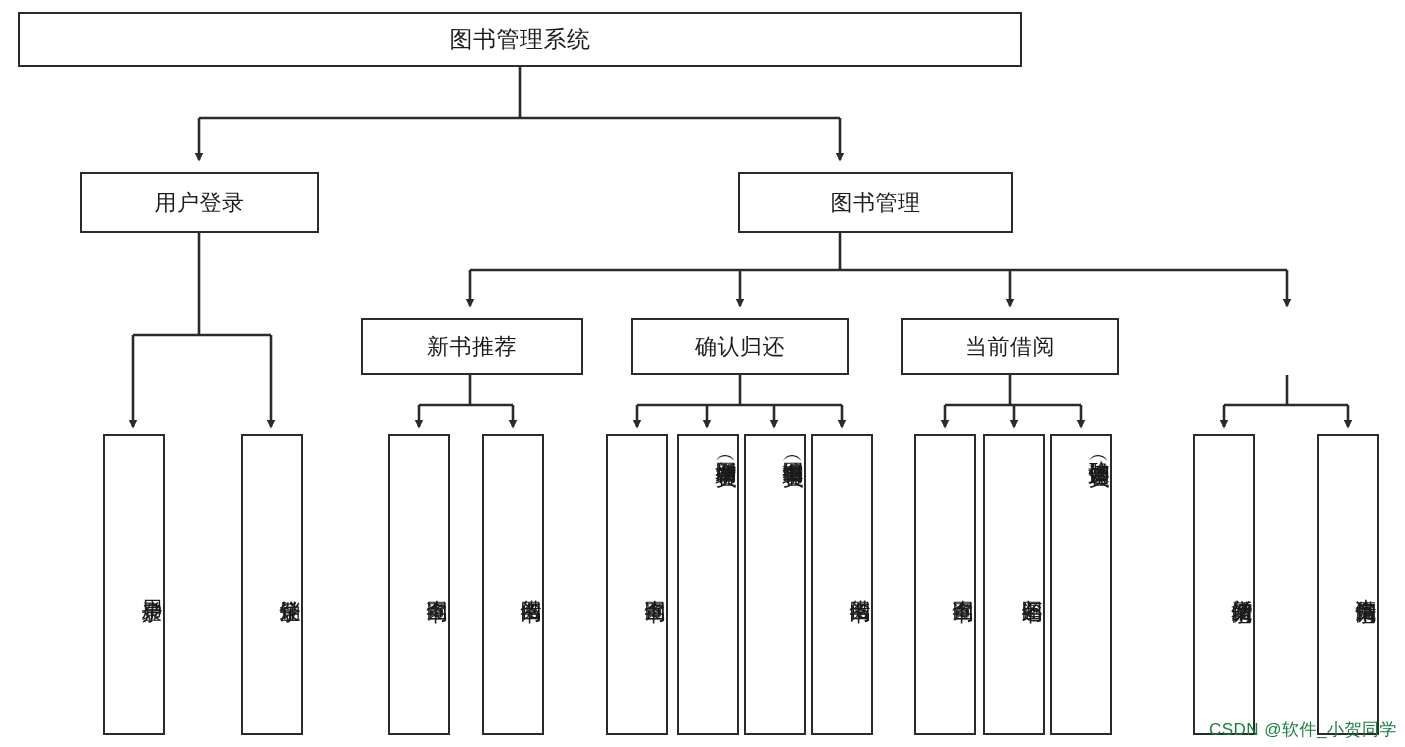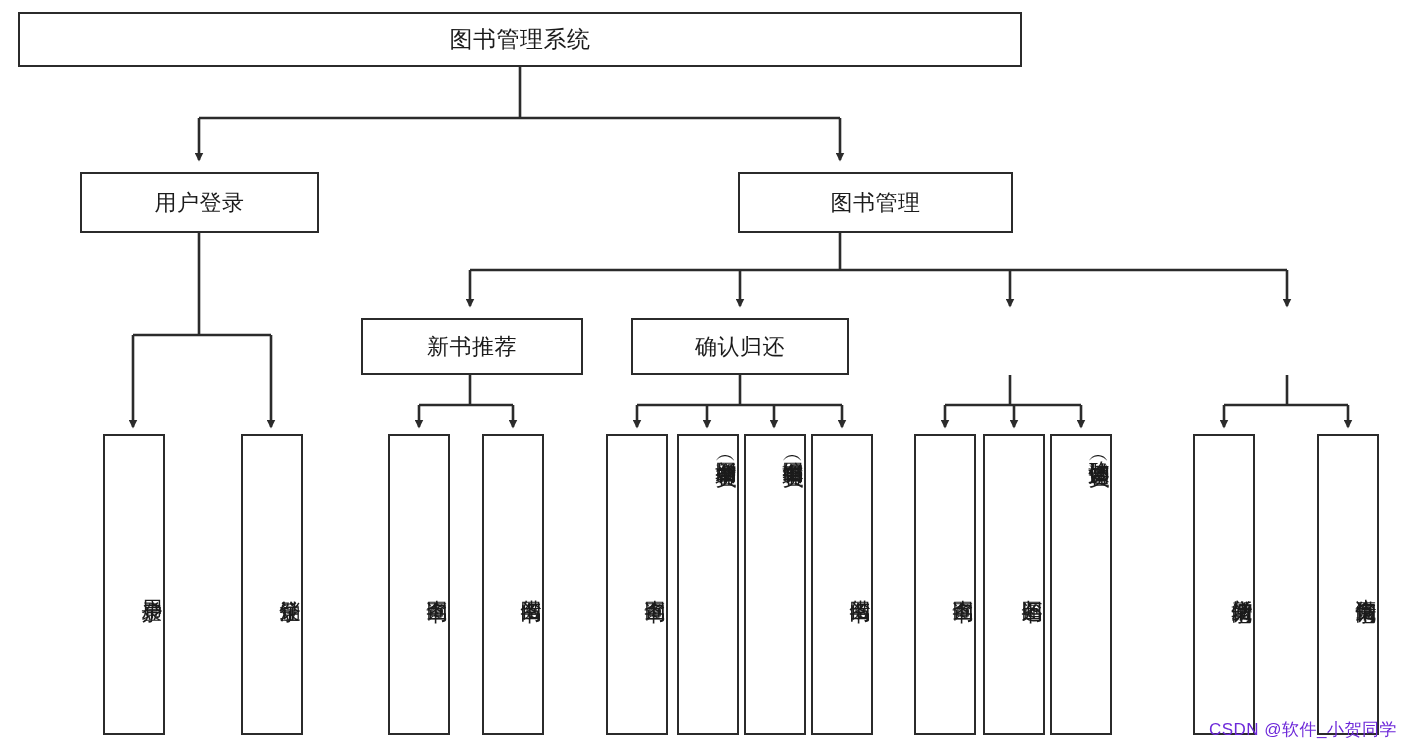--- a/index.html
+++ b/index.html
@@ -69,21 +69,21 @@
   }
   .node.vertical.center {
     align-items: center;
     padding-top: 0;
   }
   #watermark {
     position: absolute;
     right: 8px;
     bottom: 6px;
     font-size: 17px;
-    color: #6d28d9;
+    color: #15803d;
     letter-spacing: 0.5px;
     white-space: nowrap;
     user-select: none;
   }
 </style>
 </head>
 <body>
 
 <div id="diagram-canvas">
 
@@ -151,20 +151,23 @@
   </div>
 
   <div class="node horizontal" style="left:361px; top:318px; width:222px; height:57px;">
     <span class="node-label">新书推荐</span>
   </div>
 
   <div class="node horizontal" style="left:631px; top:318px; width:218px; height:57px;">
     <span class="node-label">确认归还</span>
   </div>
 
+  <div class="node horizontal" style="left:901px; top:318px; width:218px; height:57px;">
+    <span class="node-label">当前借阅</span>
+  </div>
 
 
   <div class="node vertical center" style="left:103px; top:434px; width:62px; height:301px;">
     <span class="node-label">用户登录</span>
   </div>
 
   <div class="node vertical center" style="left:241px; top:434px; width:62px; height:301px;">
     <span class="node-label">注销登录</span>
   </div>
 

